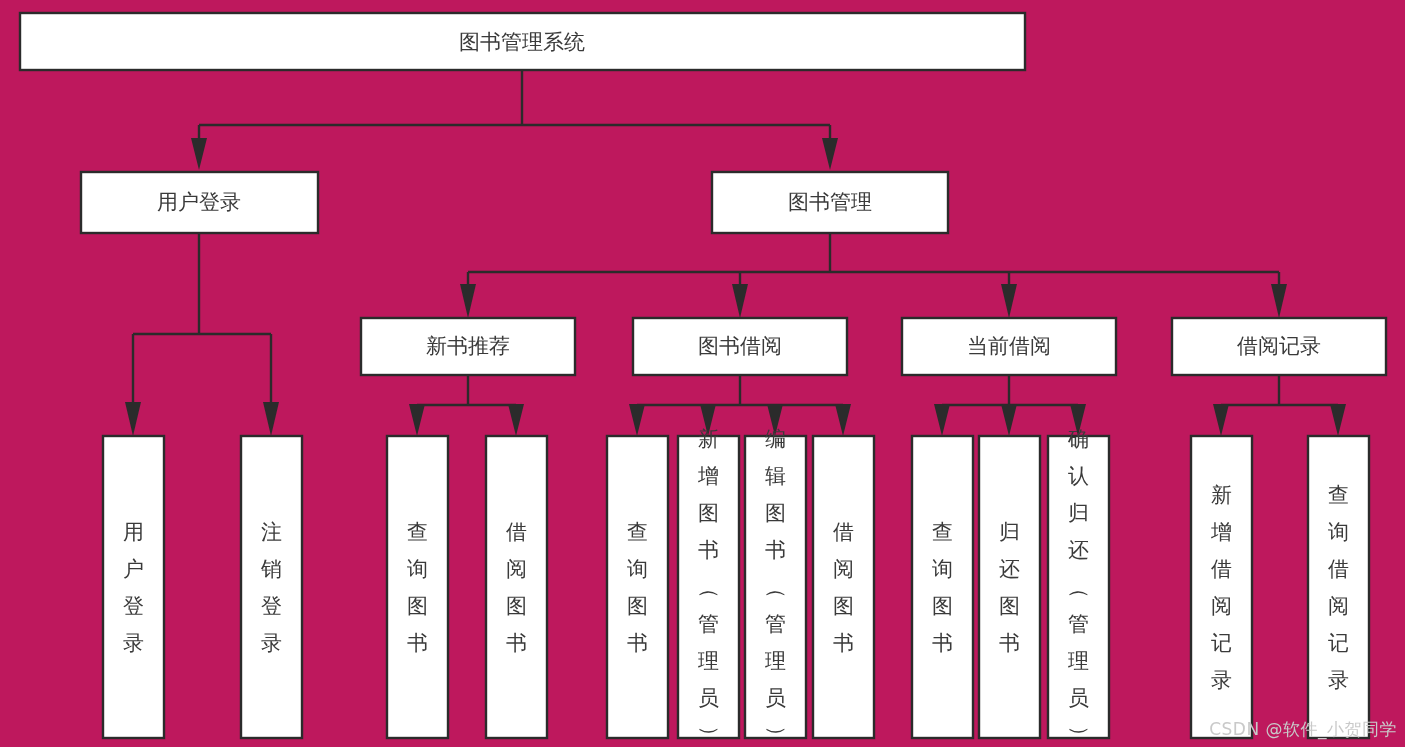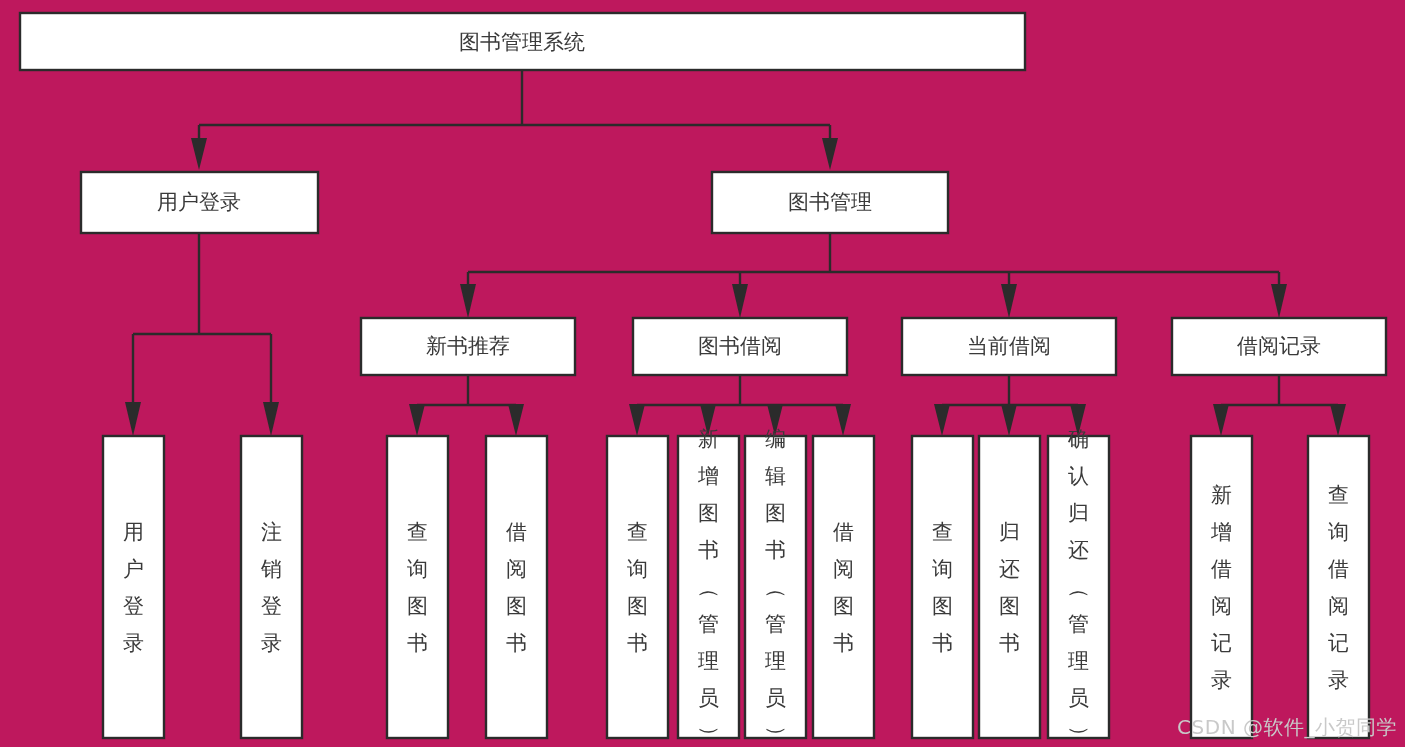--- a/index.html
+++ b/index.html
@@ -53,21 +53,21 @@
     fill: #3a3a3a;
     font-family: "DejaVu Sans", "Liberation Sans", sans-serif;
     font-size: 21px;
     text-anchor: middle;
   }
   .watermark {
     position: absolute;
     right: 8px;
     bottom: 6px;
     color: #c9c9c9;
-    font-size: 20px;
+    font-size: 17px;
     font-family: "DejaVu Sans", "Liberation Sans", sans-serif;
     letter-spacing: 0.5px;
     white-space: nowrap;
     user-select: none;
   }
 </style>
 </head>
 <body>
 
 <div id="diagram-root">

